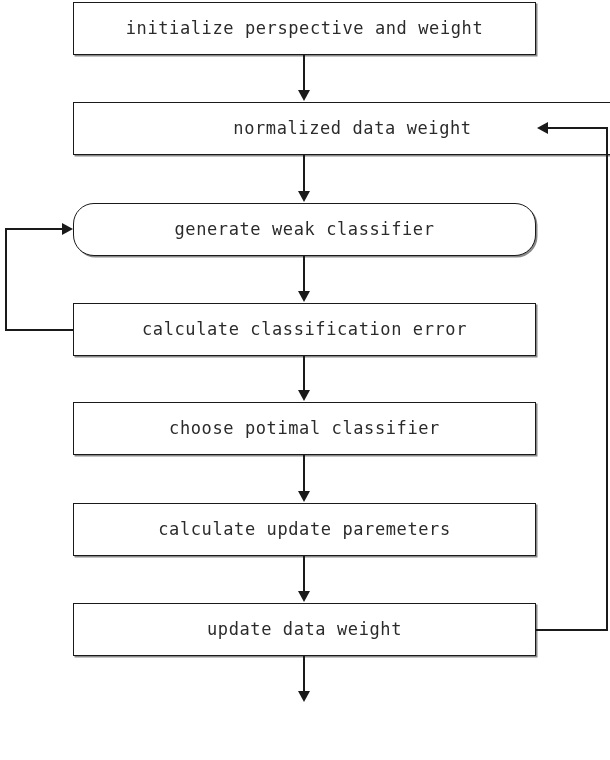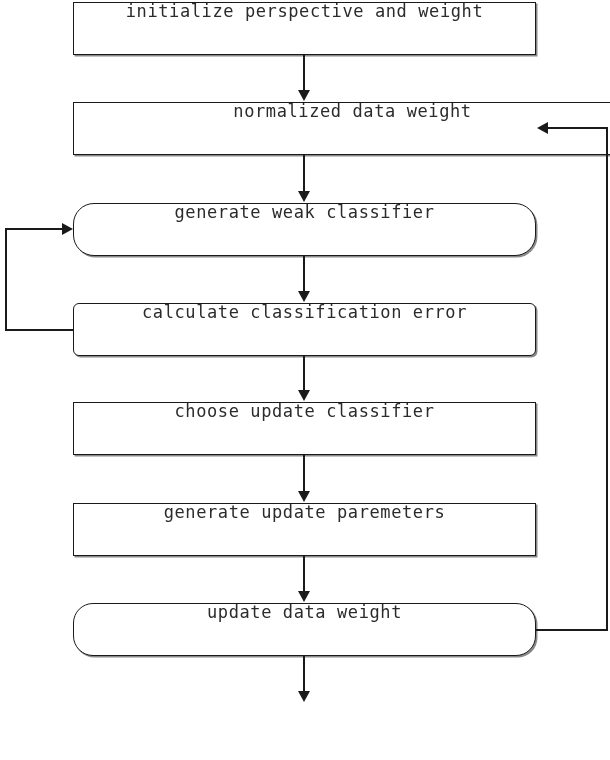--- a/index.html
+++ b/index.html
@@ -14,20 +14,21 @@
     background: #ffffff;
     overflow: hidden;
     font-family: "DejaVu Sans Mono", "Liberation Mono", monospace;
   }
   .node-box {
     position: absolute;
     box-sizing: border-box;
     border: 1.6px solid #1a1a1a;
     background: #ffffff;
     display: flex;
+    align-items: center;
     justify-content: center;
     box-shadow: 1.5px 1.5px 0 rgba(40,40,40,0.55);
   }
   .node-label {
     font-family: "DejaVu Sans Mono", "Liberation Mono", monospace;
     font-size: 17px;
     letter-spacing: 0.6px;
     color: #2b2b2b;
     white-space: nowrap;
     line-height: 1;
@@ -77,33 +78,33 @@
   </div>
 
   <div class="node-box" style="left:73px; top:102px; width:559px; height:53px;">
     <span class="node-label">normalized data weight</span>
   </div>
 
   <div class="node-box" style="left:73px; top:203px; width:463px; height:53px;border-radius:21px;">
     <span class="node-label">generate weak classifier</span>
   </div>
 
-  <div class="node-box" style="left:73px; top:303px; width:463px; height:53px;border-radius:6px;">
+  <div class="node-box" style="left:73px; top:303px; width:463px; height:53px;">
     <span class="node-label">calculate classification error</span>
   </div>
 
   <div class="node-box" style="left:73px; top:402px; width:463px; height:53px;">
-    <span class="node-label">choose update classifier</span>
+    <span class="node-label">choose potimal classifier</span>
   </div>
 
   <div class="node-box" style="left:73px; top:503px; width:463px; height:53px;">
-    <span class="node-label">generate update paremeters</span>
+    <span class="node-label">calculate update paremeters</span>
   </div>
 
-  <div class="node-box" style="left:73px; top:603px; width:463px; height:53px;border-radius:20px;">
+  <div class="node-box" style="left:73px; top:603px; width:463px; height:53px;">
     <span class="node-label">update data weight</span>
   </div>
 
 
   <div class="edge-v" style="left:303px; top:55px; height:36px;"></div>
   <div class="arrow-down" style="left:298px; top:90px;"></div>
 
   <div class="edge-v" style="left:303px; top:155px; height:37px;"></div>
   <div class="arrow-down" style="left:298px; top:191px;"></div>
 

